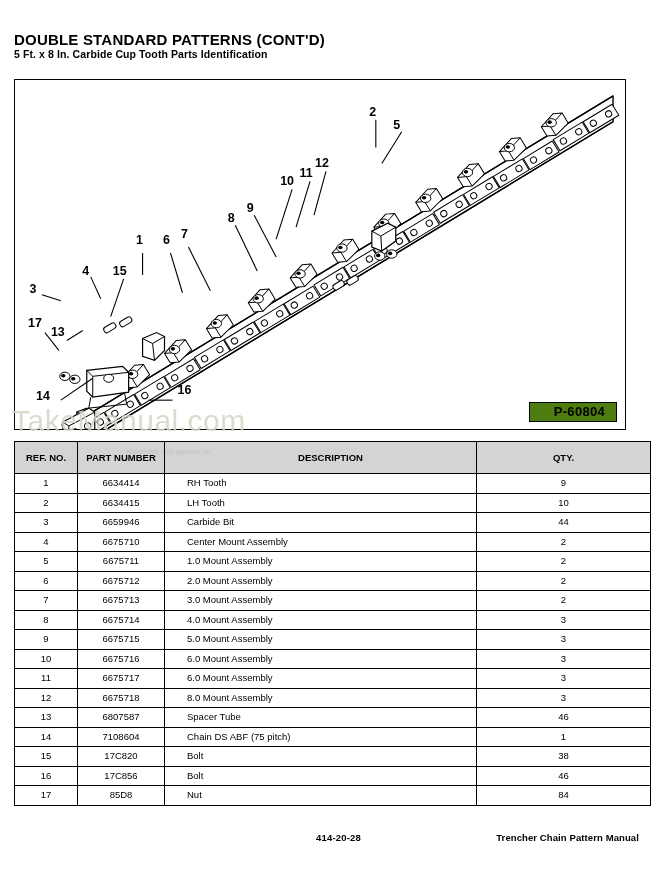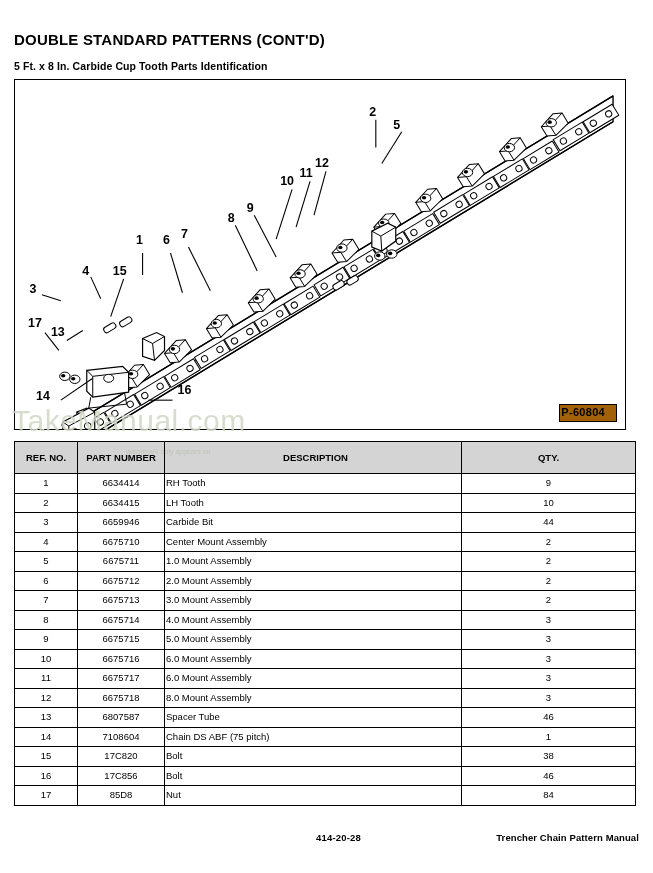--- a/index.html
+++ b/index.html
@@ -22,21 +22,21 @@
     left: 14px;
     top: 31px;
     font-size: 15px;
     font-weight: bold;
     letter-spacing: 0.2px;
     white-space: nowrap;
   }
   .section-subheading {
     position: absolute;
     left: 14px;
-    top: 60px;
+    top: 48px;
     font-size: 10.5px;
     font-weight: bold;
     letter-spacing: 0.1px;
     white-space: nowrap;
   }
 
   
   .figure-frame {
     position: absolute;
     left: 14px;
@@ -56,23 +56,23 @@
     height: 100%;
     display: block;
   }
 
   
   .figure-id-box {
     position: absolute;
     right: 8px;
     bottom: 7px;
     border: 1.4px solid #000000;
-    background: #a16207;
-    padding: 2px 11px 3px 1px;
-    font-size: 11px;
+    background: #4d7c0f;
+    padding: 2px 11px 3px 24px;
+    font-size: 13px;
     font-weight: bold;
     letter-spacing: 0.3px;
     line-height: 1;
   }
 
   
   .watermark-main {
     position: absolute;
     left: 12px;
     top: 404px;
@@ -126,22 +126,22 @@
     height: 31px;
     line-height: 12px;
     vertical-align: middle;
     text-align: center;
   }
   .col-ref   { width: 62px;  text-align: center; }
   .col-part  { width: 86px;  text-align: center; }
   .col-desc  { width: 291px; text-align: left; }
   .col-qty   { width: 173px; text-align: center; }
 
-  th.col-desc { padding-left: 5px; }
-  td.col-desc { padding-left: 1px; }
+  th.col-desc { padding-left: 20px; }
+  td.col-desc { padding-left: 22px; }
 
   
   .footer-page-no {
     position: absolute;
     left: 12px;
     top: 832px;
     width: 653px;
     text-align: center;
     font-size: 9.5px;
     font-weight: bold;

